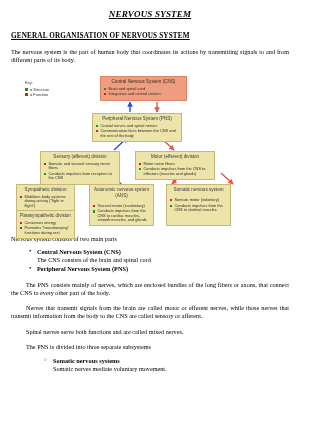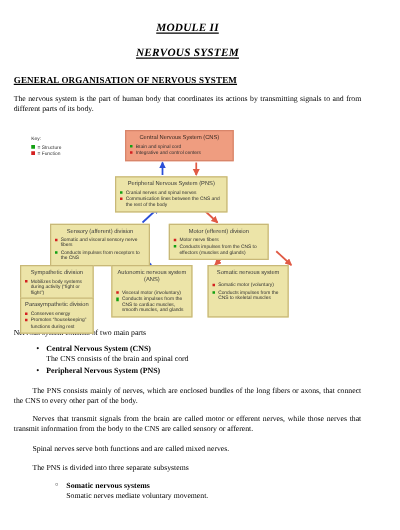--- a/index.html
+++ b/index.html
@@ -178,21 +178,20 @@
     left: -9px;
     top: 0px;
     font-size: 4.4px;
   }
 </style>
 </head>
 <body>
 
 <div class="page">
 
-  <div class="doc-title">MODULE II</div>
   <div class="doc-subtitle">NERVOUS SYSTEM</div>
 
   <div class="section-heading">GENERAL ORGANISATION OF NERVOUS SYSTEM</div>
   <p class="body-para">The nervous system is the part of human body that coordinates its actions by transmitting signals to and from different parts of its body.</p>
 
   <div class="diagram">
 
     <svg class="lines" viewBox="0 0 278 152">
       <defs>
         <marker id="ab" markerWidth="5" markerHeight="5" refX="3.4" refY="2" orient="auto">

